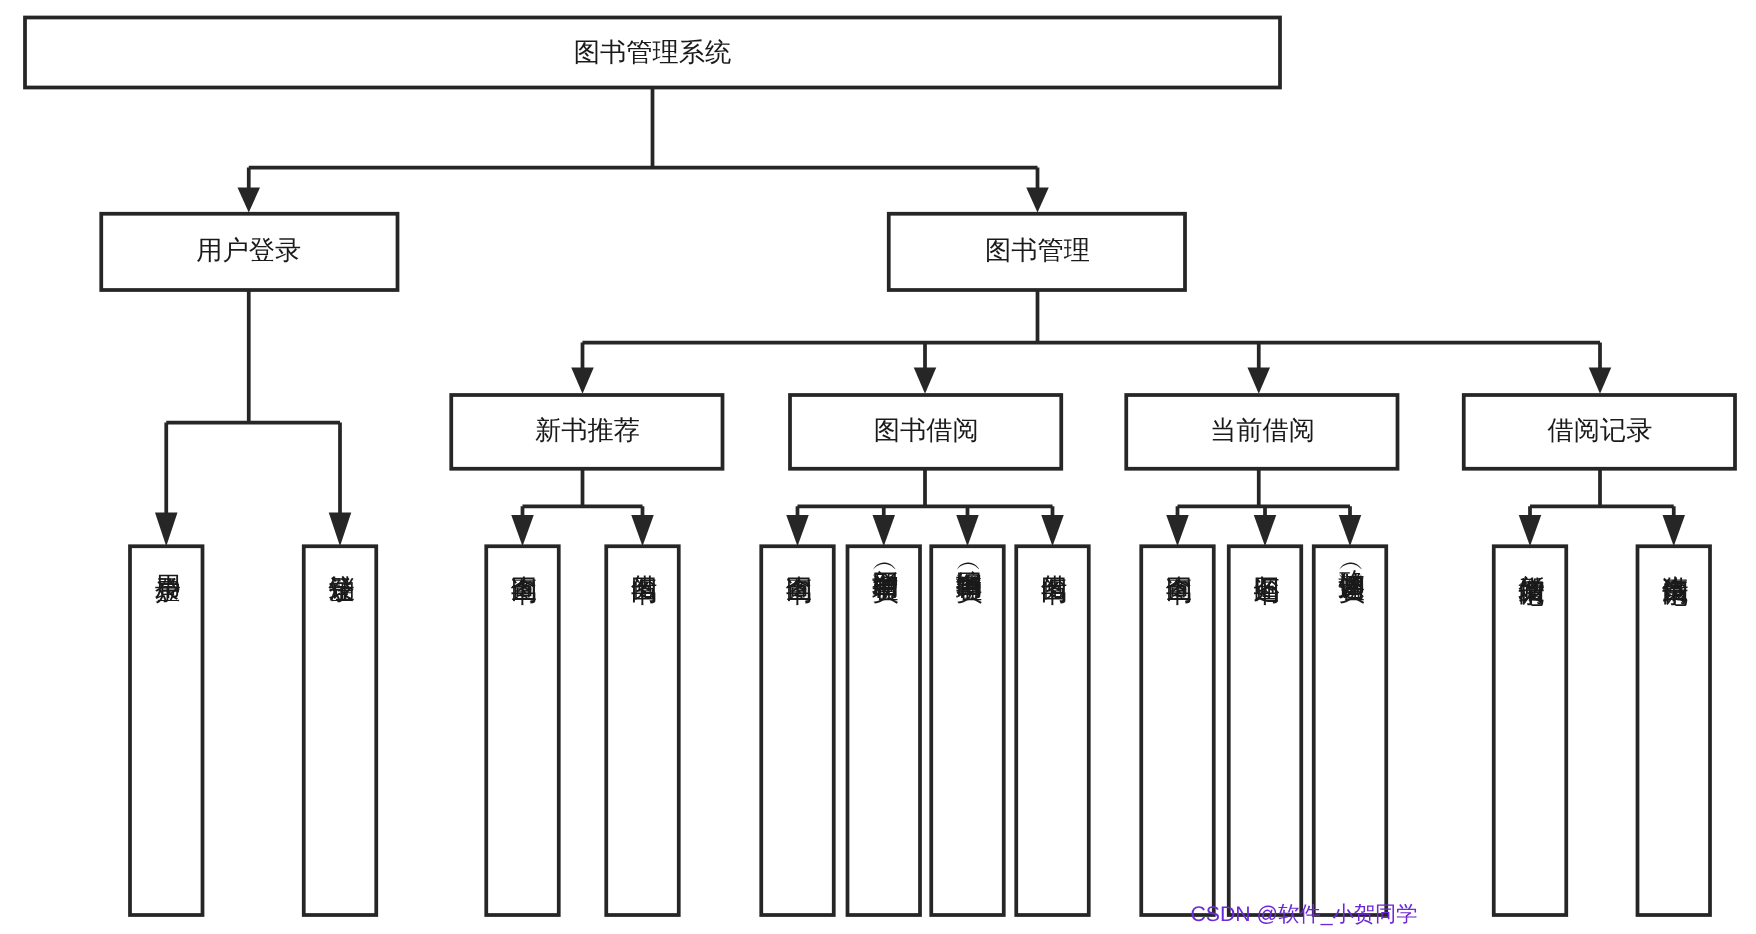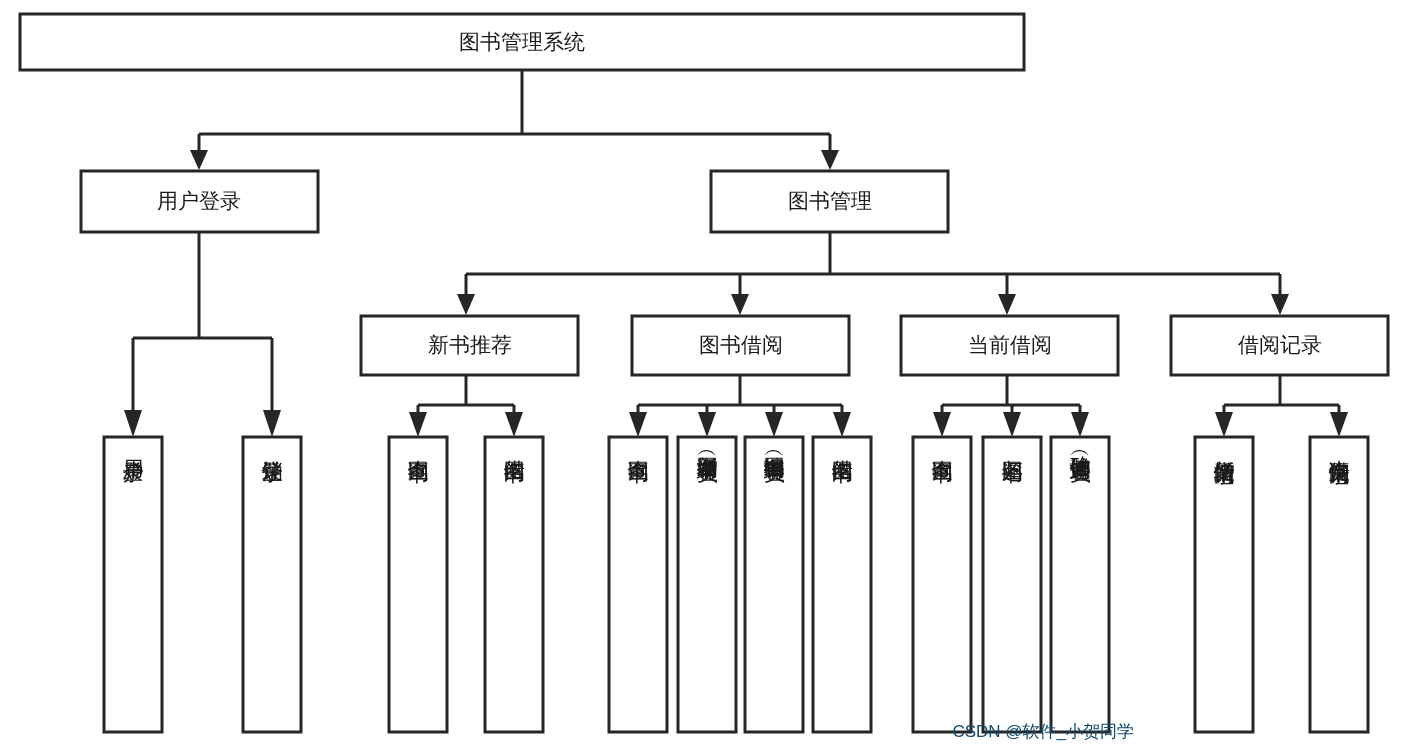--- a/index.html
+++ b/index.html
@@ -65,21 +65,21 @@
     box-sizing: border-box;
     white-space: nowrap;
     pointer-events: none;
   }
   .watermark {
     position: absolute;
     right: 8px;
     bottom: 4px;
     font-family: "Liberation Sans", "DejaVu Sans", sans-serif;
     font-size: 17px;
-    color: #0c4a6e;
+    color: #6d28d9;
     white-space: nowrap;
     user-select: none;
     margin-left: 36px;
   }
 </style>
 </head>
 <body>
 
 <div id="diagram-root">
 

